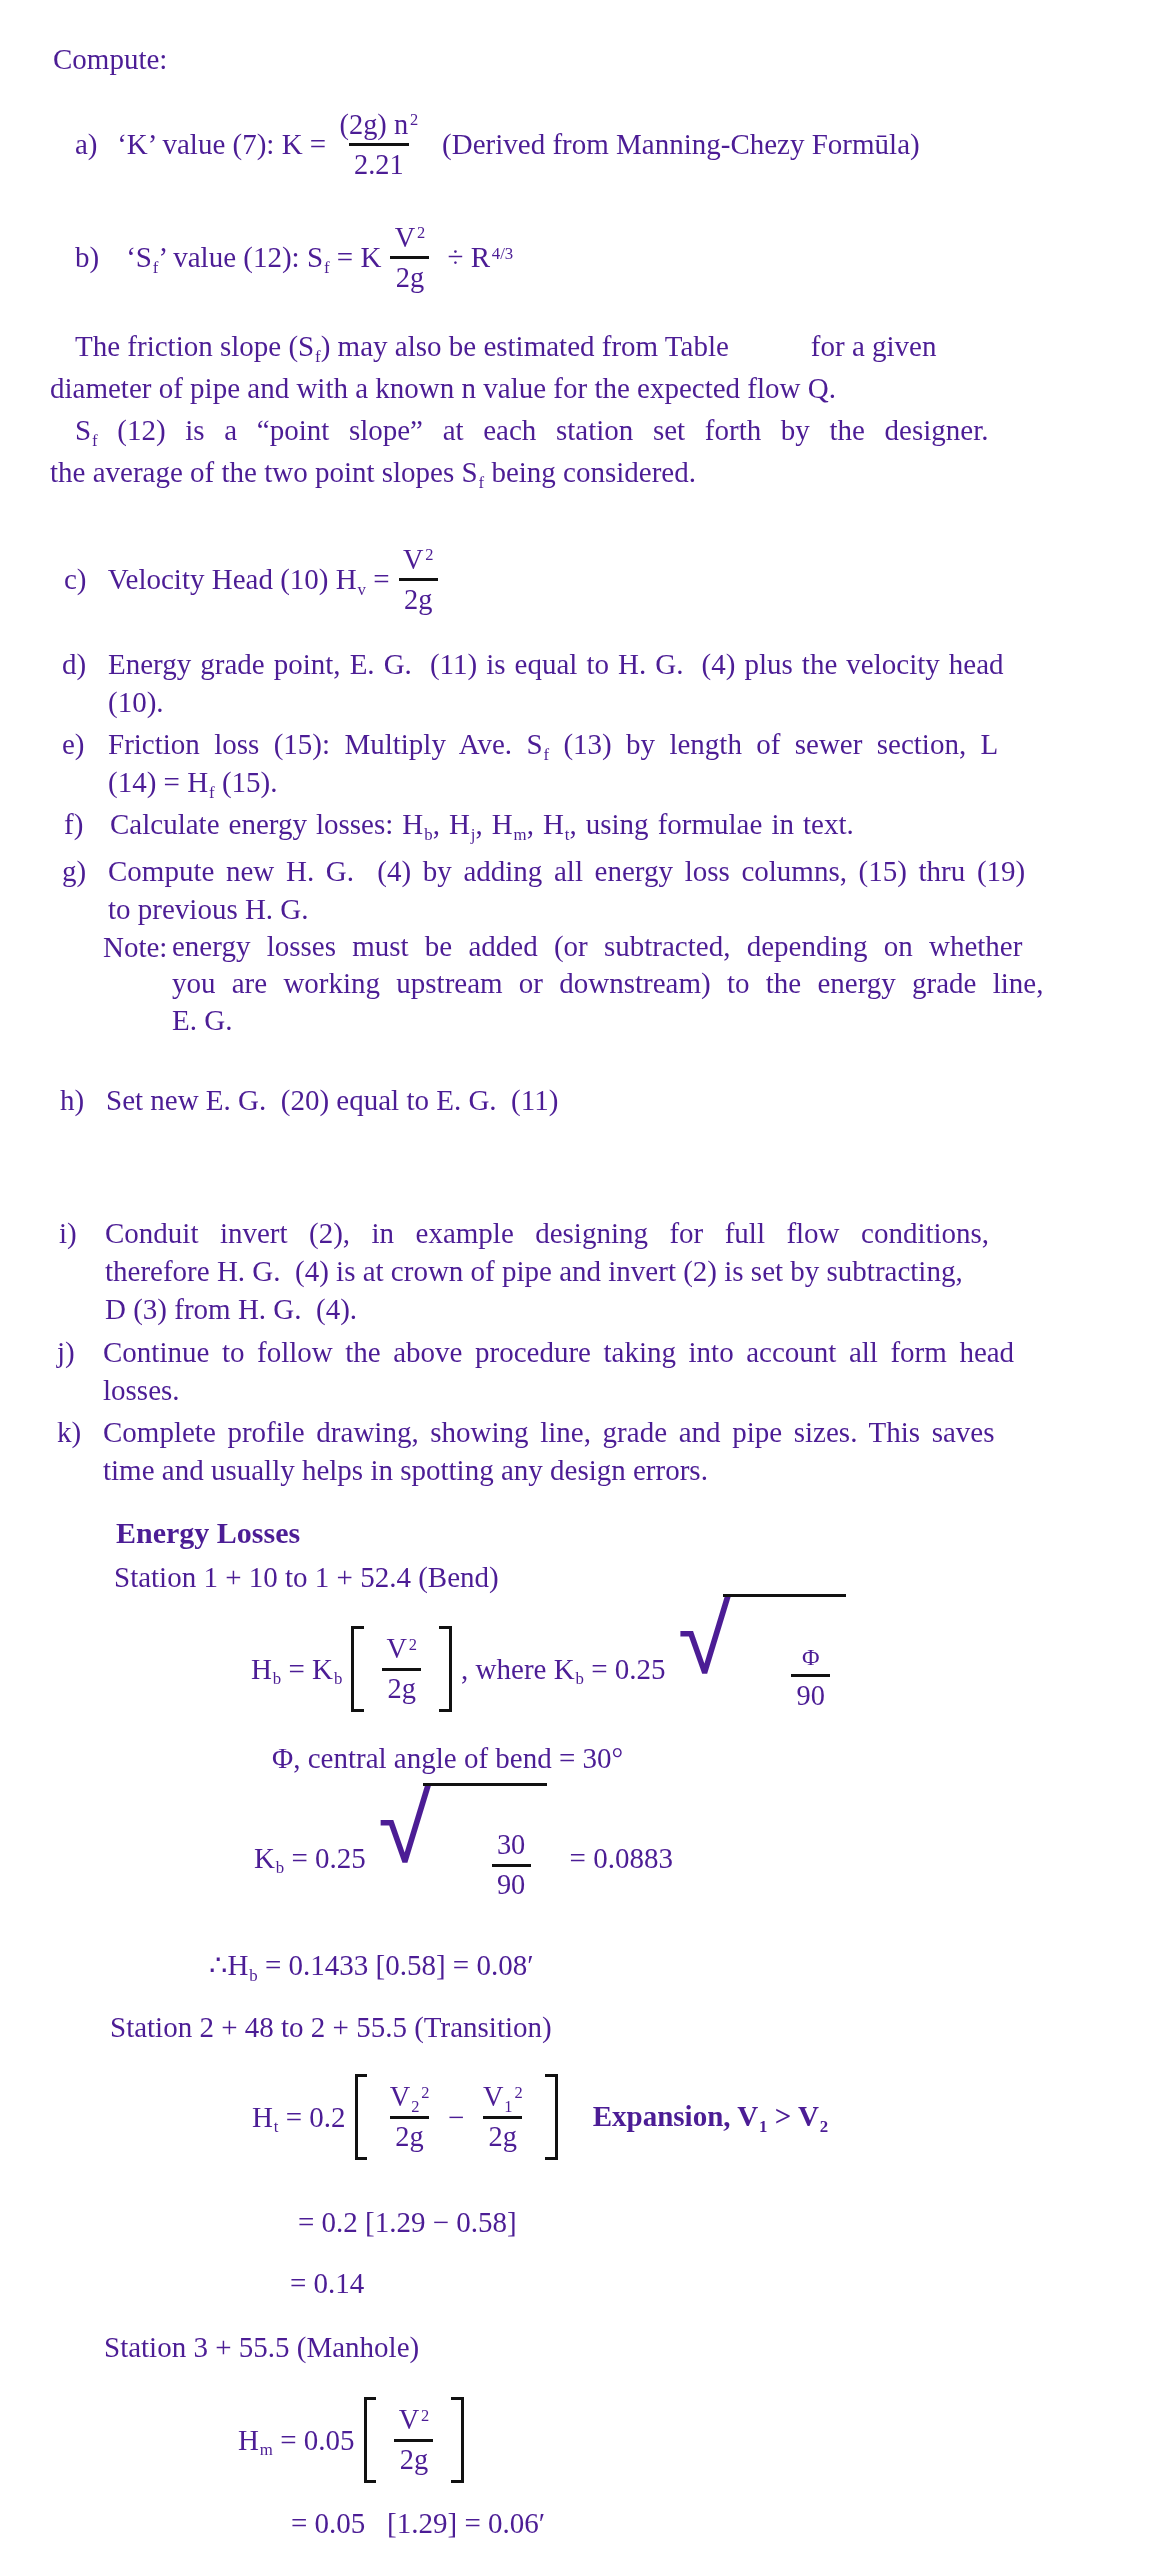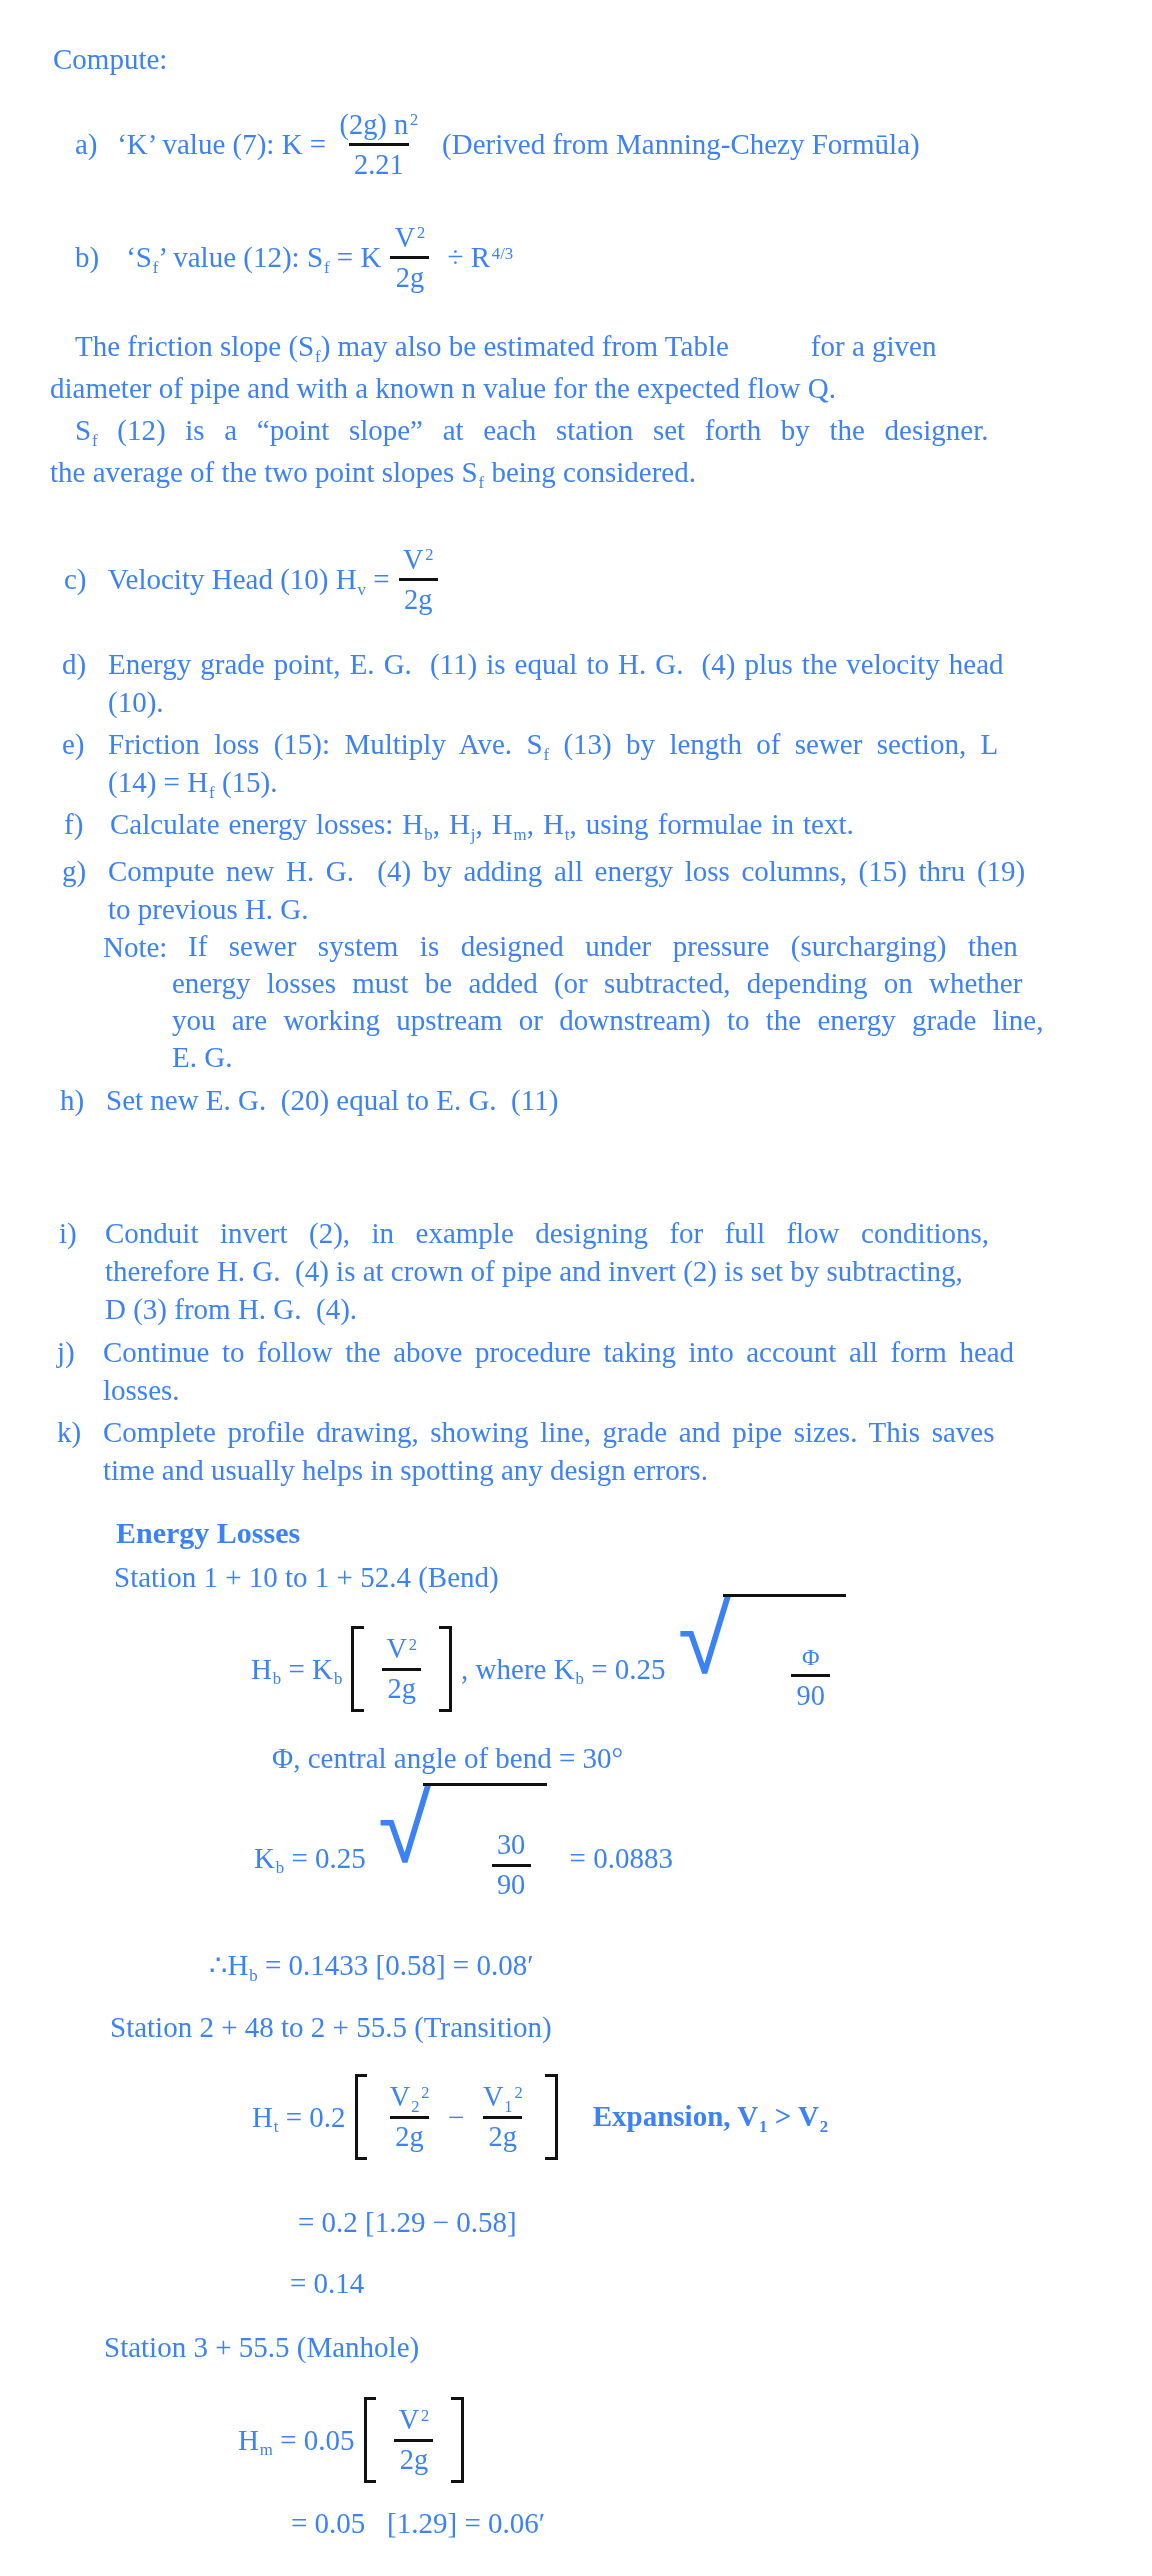--- a/index.html
+++ b/index.html
@@ -1,18 +1,18 @@
 <!DOCTYPE html>
 <html style="font-size:14.2px"><head>
 <meta charset="utf-8">
 <style>
   html,body { margin:0; padding:0; background:#e8e8e8; }
   .page {
     position:relative; width:1152px; height:2576px; margin:0 auto;
-    background:#ffffff; color:#3b82f6; overflow:hidden;
+    background:#ffffff; color:#4c1d95; overflow:hidden;
     font-family:"Liberation Serif","DejaVu Serif",serif;
     font-size:29px;
   }
   .al { position:absolute; white-space:pre; }
   .fxrow { position:absolute; display:flex; align-items:center; white-space:pre; }
   .item { position:absolute; }
   .item .lbl { position:absolute; left:0; top:0; line-height:38px; }
   .item .txt { margin-left:46px; }
   .item .txt .l { line-height:38px; white-space:pre; }
   .para { position:absolute; }
@@ -110,21 +110,20 @@
     <span class="lbl">g)</span>
     <div class="txt">
       <div class="l ws5">Compute new H. G.  (4) by adding all energy loss columns, (15) thru (19)</div>
       <div class="l">to previous H. G.</div>
     </div>
   </div>
 
   <div class="item" style="left:172px; top:928px;">
     <span class="lbl" style="left:-69px;">Note:</span>
     <div style="margin-left:0;">
-      <div class="l ws16 indent18" style="line-height:37px;">If sewer system is designed under pressure (surcharging) then</div>
       <div class="l ws10" style="line-height:37px;">energy losses must be added (or subtracted, depending on whether</div>
       <div class="l ws10" style="line-height:37px;">you are working upstream or downstream) to the energy grade line,</div>
       <div class="l" style="line-height:37px;">E. G.</div>
     </div>
   </div>
 
   <div class="item" style="left:60px; top:1081px;">
     <span class="lbl">h)</span>
     <div class="txt">
       <div class="l">Set new E. G.  (20) equal to E. G.  (11)</div>

